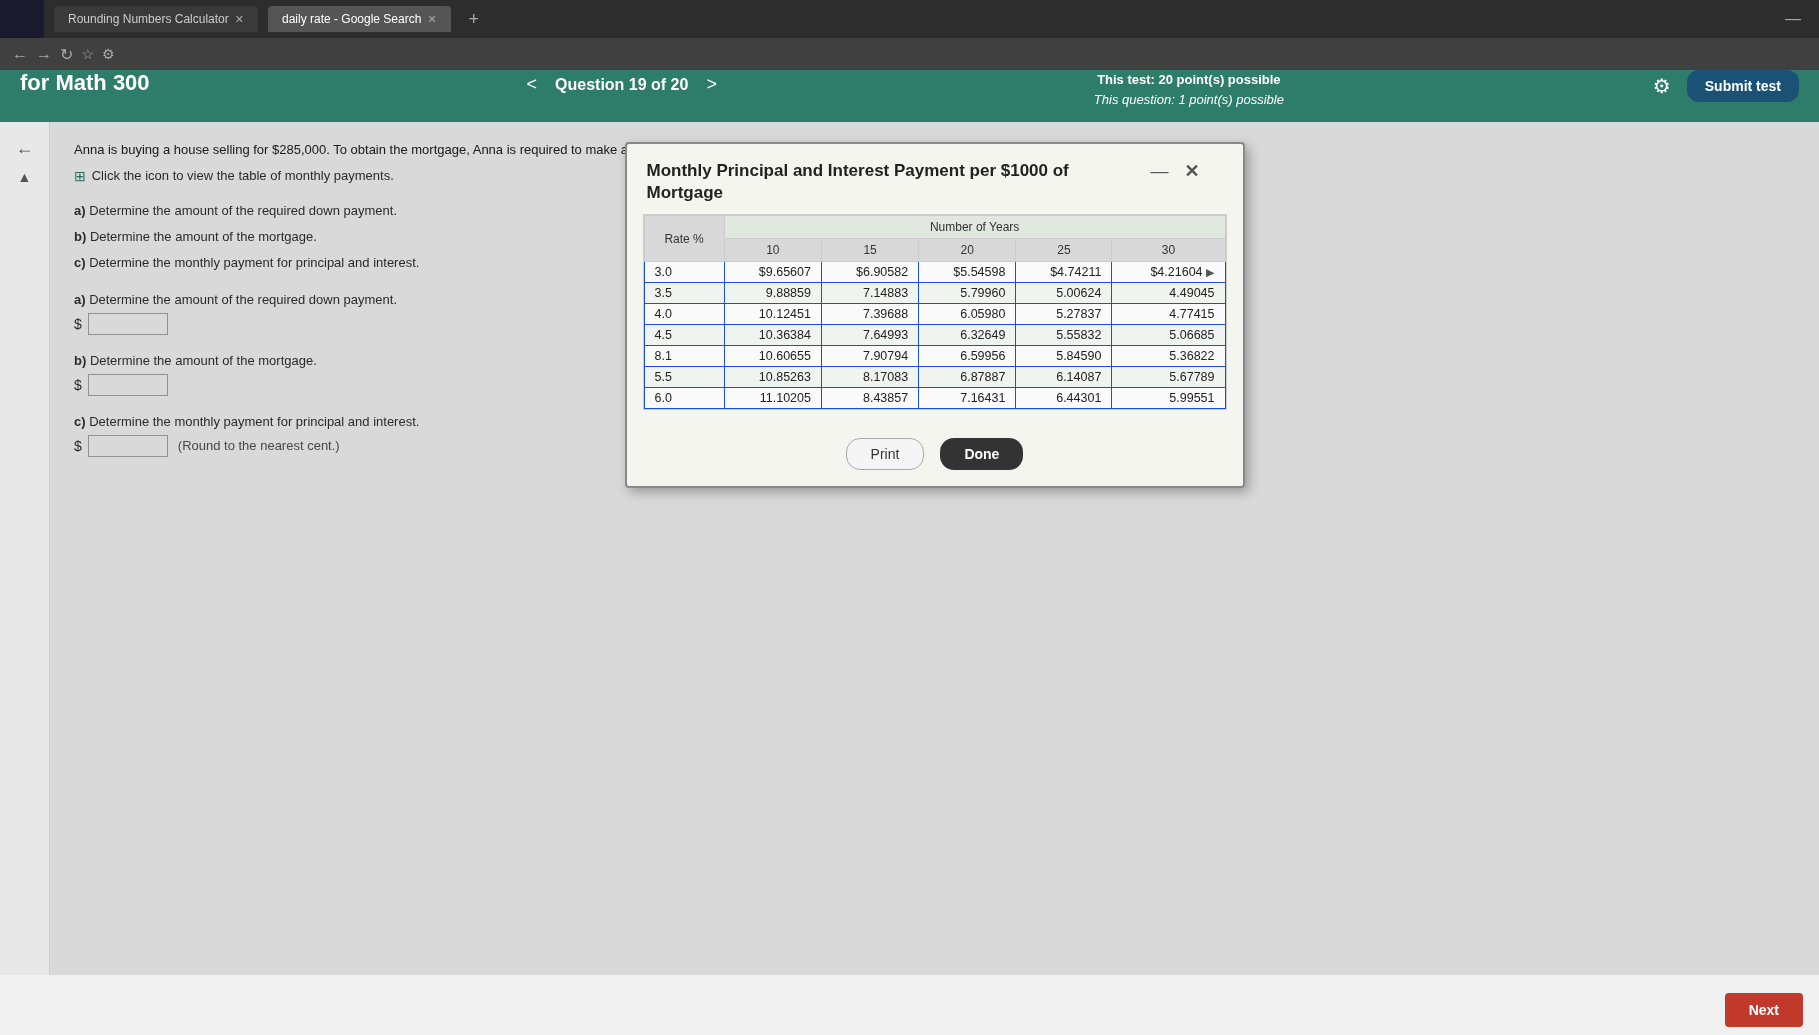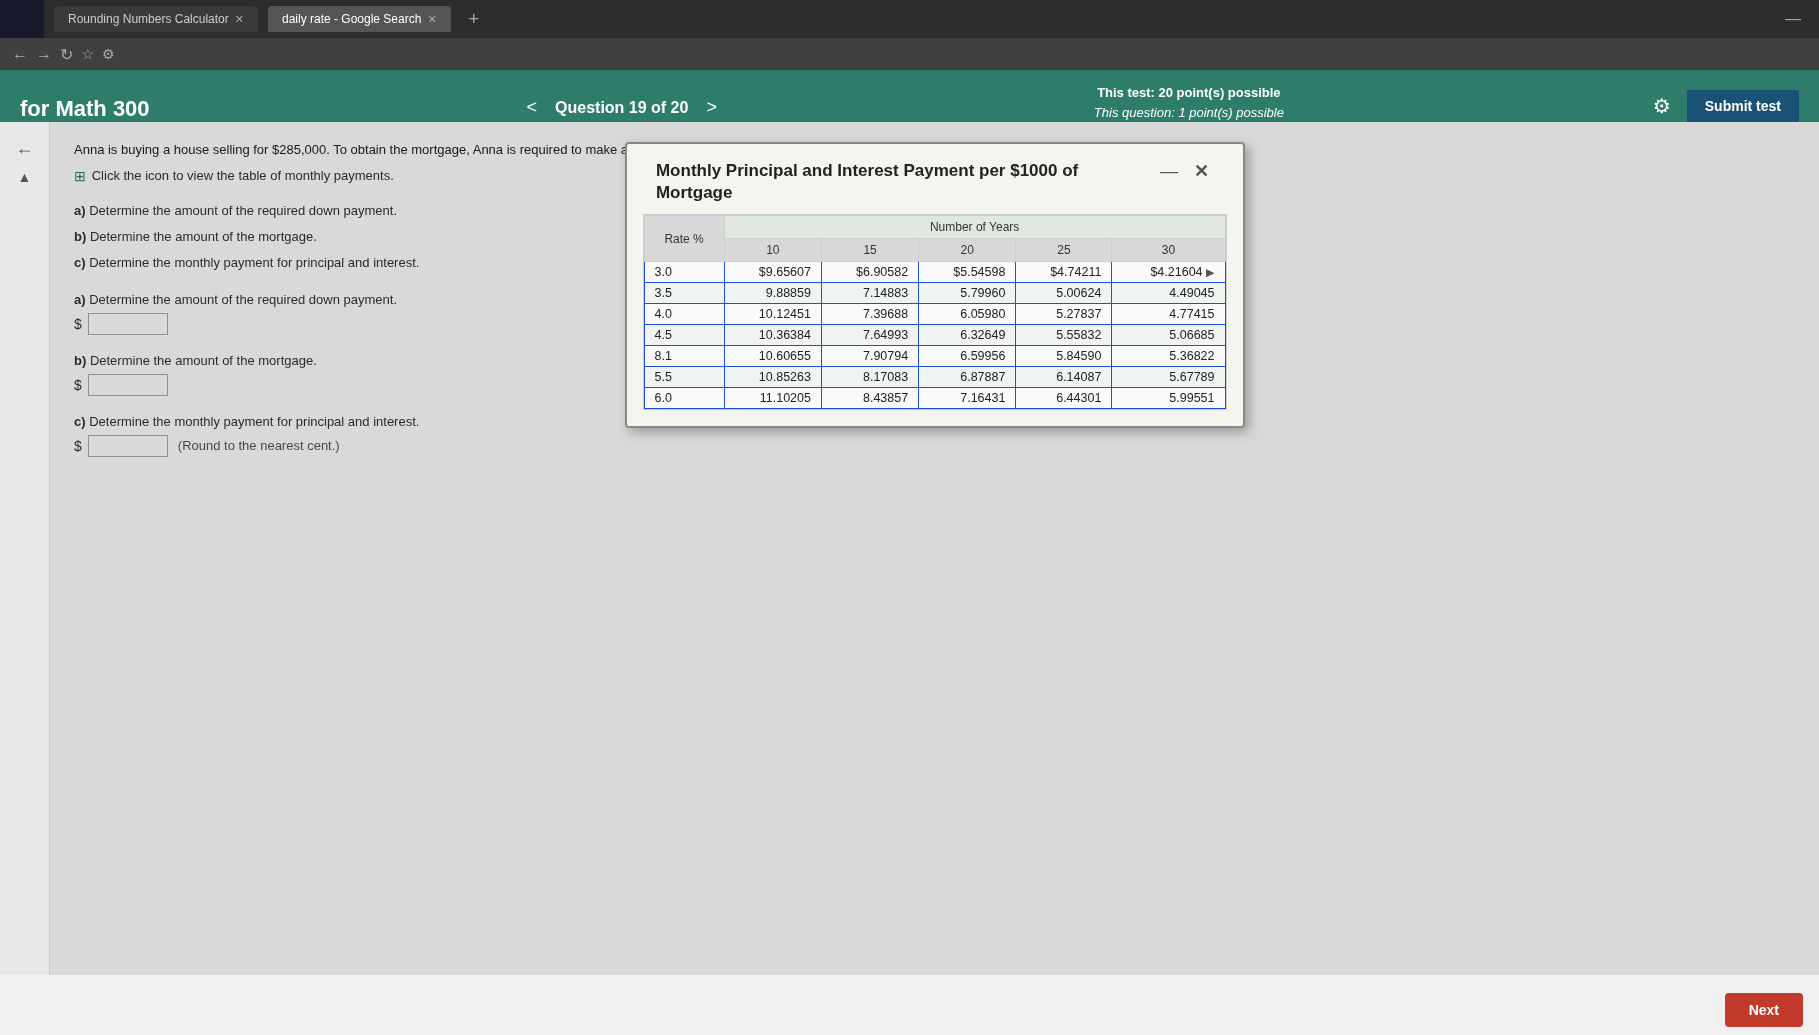--- a/index.html
+++ b/index.html
@@ -84,21 +84,21 @@
     .top-bar-user {
       color: #ddd;
       font-size: 12px;
     }
 
     
     .green-header {
       background: #2e7d6b;
       height: 52px;
       display: flex;
-      align-items: flex-end;
+      align-items: flex-start;
       padding: 0 20px;
       justify-content: space-between;
     }
     .page-title {
       color: #fff;
       font-size: 22px;
       font-weight: bold;
     }
     .question-nav {
       display: flex;
@@ -137,21 +137,21 @@
       font-size: 20px;
       cursor: pointer;
     }
     .submit-btn {
       background: #1a5276;
       color: #fff;
       border: none;
       padding: 8px 18px;
       font-size: 14px;
       font-weight: bold;
-      border-radius: 0;
+      border-radius: 12px;
       cursor: pointer;
     }
 
     
     .content-area {
       display: flex;
       height: calc(100% - 112px);
     }
 
     
@@ -263,21 +263,21 @@
       border: 2px solid #888;
       border-radius: 4px;
       width: 620px;
       padding: 0;
       position: relative;
       box-shadow: 4px 4px 12px rgba(0,0,0,0.3);
     }
     .modal-title-bar {
       display: flex;
       align-items: flex-start;
-      justify-content: center;
+      justify-content: flex-start;
       padding: 16px 20px 10px 20px;
     }
     .modal-title {
       font-size: 17px;
       font-weight: bold;
       color: #222;
       line-height: 1.3;
       max-width: 500px;
     }
     .modal-controls {
@@ -576,20 +576,24 @@
                     <td>11.10205</td>
                     <td>8.43857</td>
                     <td>7.16431</td>
                     <td>6.44301</td>
                     <td>5.99551</td>
                   </tr>
                 </tbody>
             </table>
           </div>
 
+          <div class="modal-footer">
+            <button class="print-btn">Print</button>
+            <button class="done-btn">Done</button>
+          </div>
 
         </div>
       </div>
 
     </div>
   </div>
 
   <div class="bottom-bar">
     <button class="next-btn">Next</button>
   </div>

